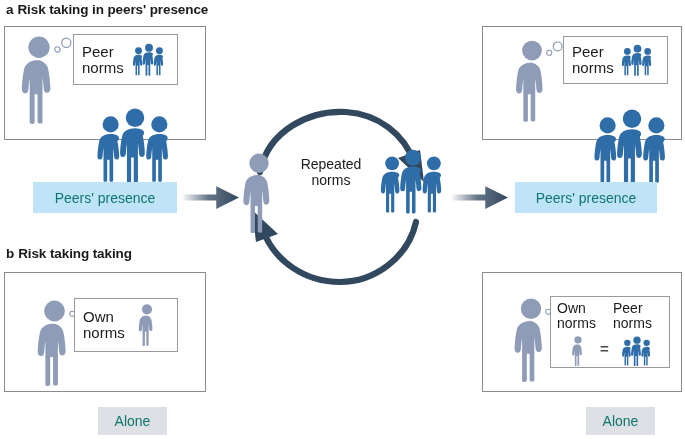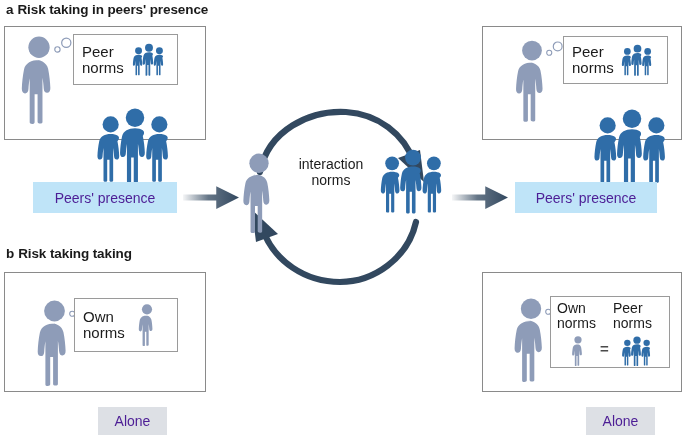--- a/index.html
+++ b/index.html
@@ -56,21 +56,21 @@
     white-space: nowrap;
   }
 
   
   .statlabel {
     position: absolute;
     display: flex;
     align-items: center;
     justify-content: center;
     font-size: 14px;
-    color: #4c1d95;
+    color: #0f766e;
     white-space: nowrap;
   }
   .presence { background: #bfe4f8; }
   .alone    { background: #dde0e5; margin-left: 28px; }
   #label-a-left  { left: 33px;  top: 182px; width: 144px; height: 31px; }
   #label-a-right { left: 515px; top: 182px; width: 142px; height: 31px; }
   #label-b-left  { left: 70px;  top: 407px; width: 69px;  height: 28px; }
   #label-b-right { left: 558px; top: 407px; width: 69px;  height: 28px; }
 
   
@@ -190,21 +190,21 @@
 
     <path d="M168 116 C 160 152, 126 176, 92 176 C 58 176, 26 156, 14 122" fill="none" stroke="#32485f" stroke-width="6.2" stroke-linecap="round"></path>
     <polygon points="4,104 30,128 8,136" fill="#32485f"></polygon>
   </svg>
 
   <svg class="fig-wrap" style="left:240px; top:153px;" width="38" height="80">
     <use href="#sym-person" x="0" y="0" width="38" height="80" fill="#8e9cb8"></use>
   </svg>
 
   <div id="cycle-text">
-    <div>interaction</div>
+    <div>Repeated</div>
     <div>norms</div>
   </div>
 
   <svg class="fig-wrap" style="left:377px; top:148px;" width="72" height="66">
     <use href="#sym-peers" x="0" y="0" width="72" height="66" fill="#2f6da8"></use>
   </svg>
 
   <svg class="fig-wrap" style="left:452px; top:184px;" width="56" height="27">
     <use href="#sym-arrow-right" x="0" y="0" width="56" height="27"></use>
   </svg>

